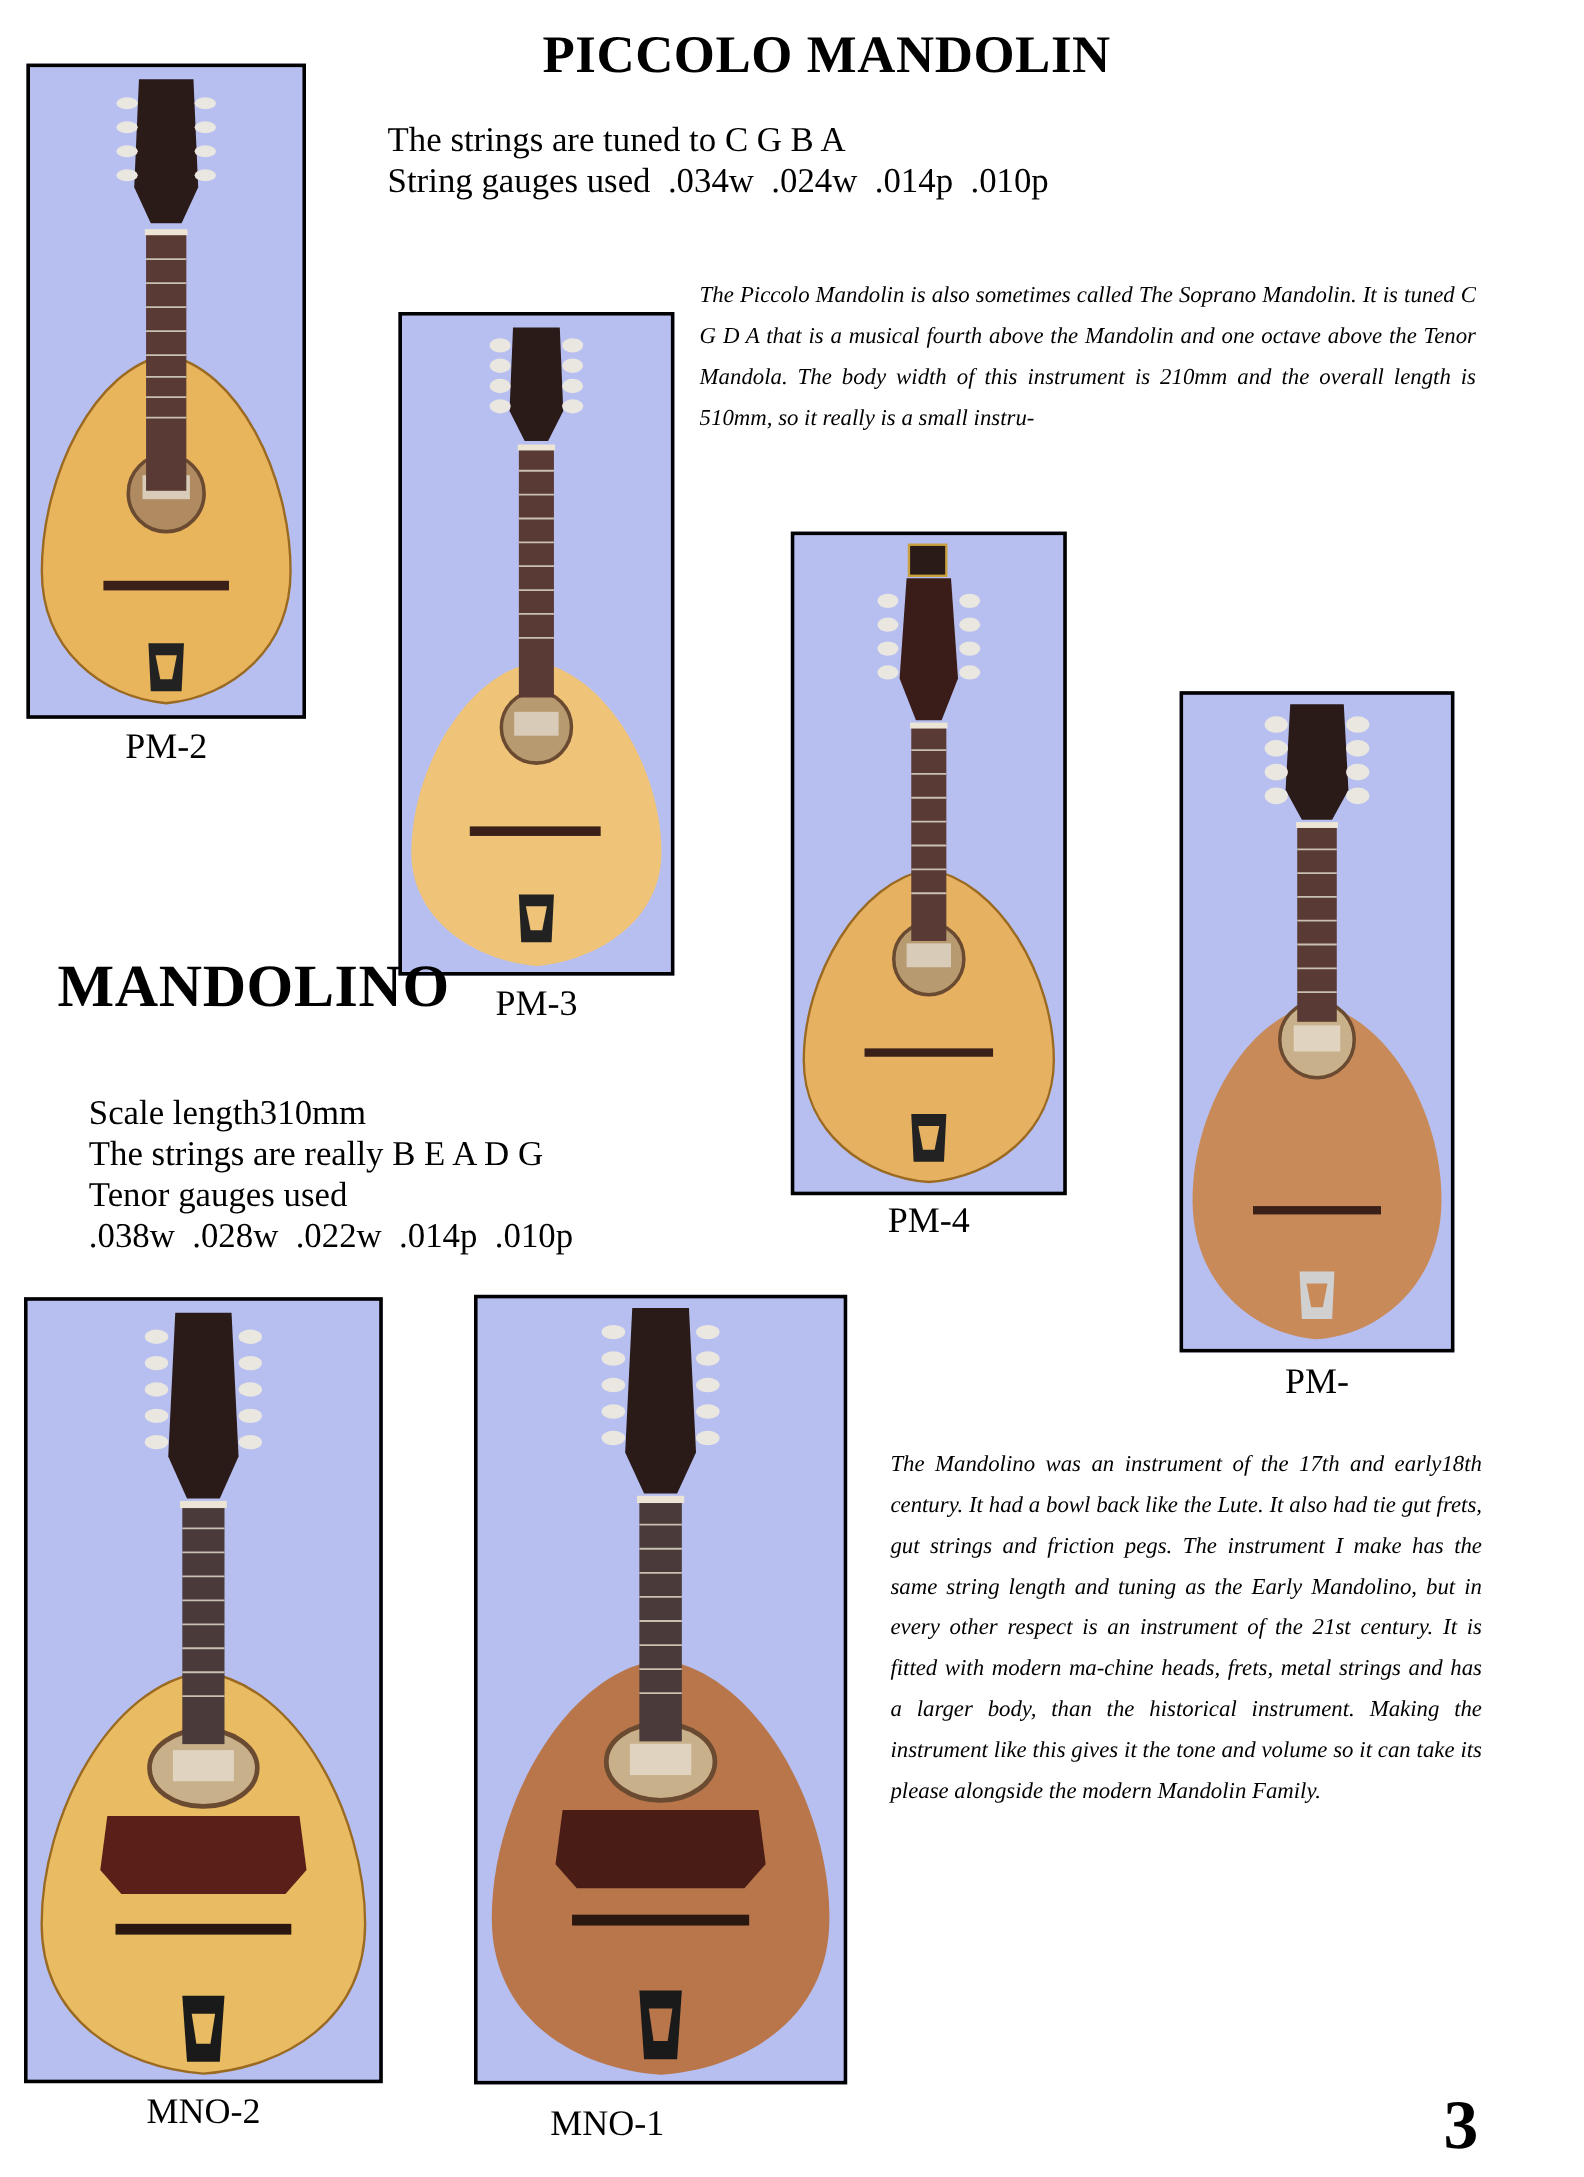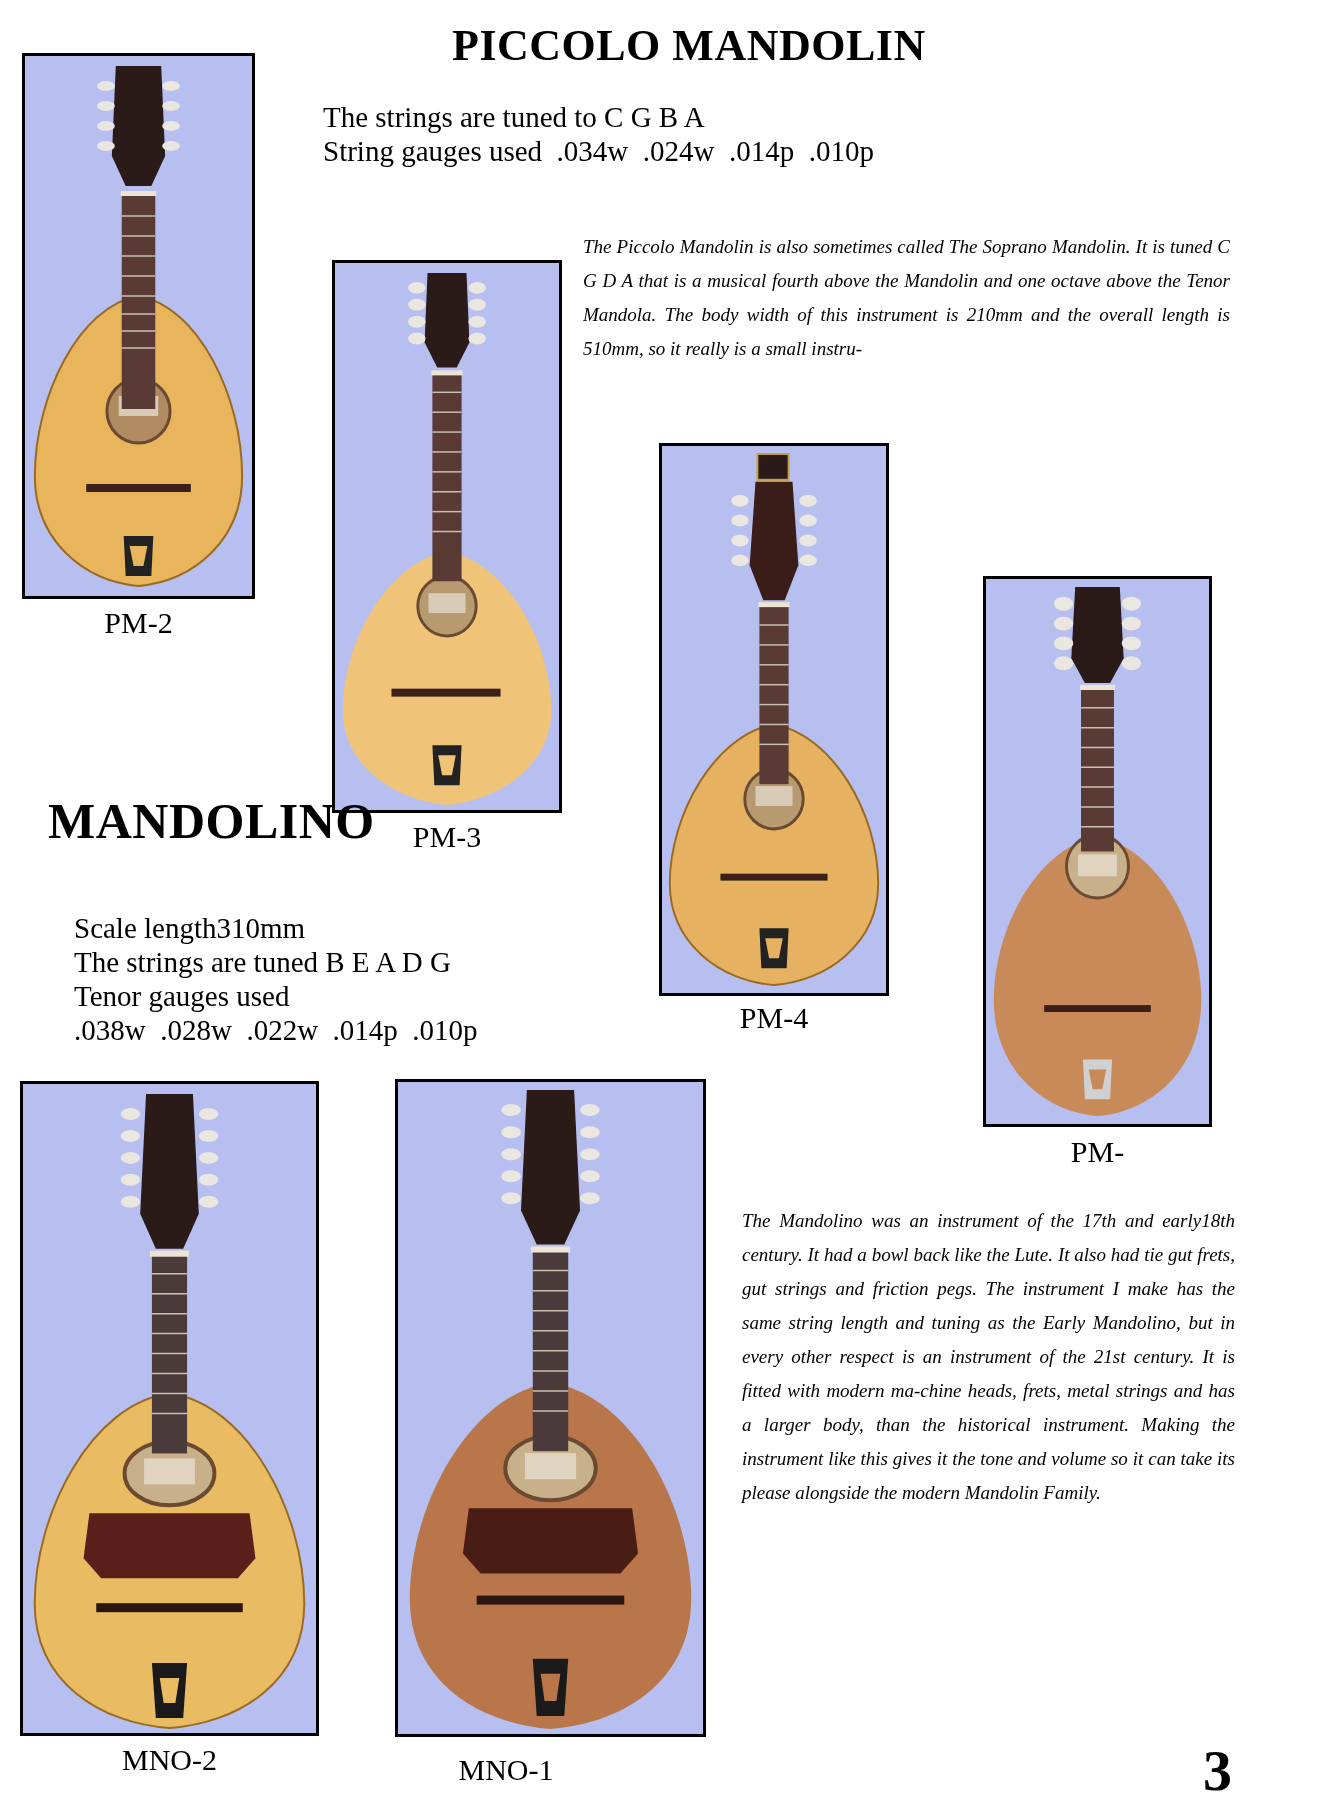--- a/index.html
+++ b/index.html
@@ -244,20 +244,20 @@
     <path d="M137 575 L173 575 L169 632 L141 632 Z" fill="#1a1a1a"></path>
     <path d="M145 590 L165 590 L161 617 L149 617 Z" fill="#b8764a"></path>
   </svg>
 </div>
 <div class="abs caption" style="left:406px; top:1755px; width:200px;">MNO-1</div>
 
 <div class="abs title" style="left:48px; top:796px; font-size:50px;">MANDOLINO</div>
 
 <div class="abs" style="left:46px; top:911px;margin-left:28px;">
   <div class="spec">Scale length310mm</div>
-  <div class="spec">The strings are tuned B E A D G</div>
+  <div class="spec">The strings are really B E A D G</div>
   <div class="spec">Tenor gauges used</div>
   <div class="spec">.038w  .028w  .022w  .014p  .010p</div>
 </div>
 
 <div class="abs para" style="left:742px; top:1204px; width:493px;">The Mandolino was an instrument of the 17th and early18th century. It had a bowl back like the Lute. It also had tie gut frets, gut strings and friction pegs. The instrument I make has the same string length and tuning as the Early Mandolino, but  in every other respect is an instrument of the 21st century. It is fitted with modern ma-chine heads, frets, metal strings and has a larger body, than the historical instrument. Making the instrument like this gives it the tone and volume so it can take its please alongside the modern Mandolin Family.</div>
 
 <div class="abs pagenum" style="left:1203px; top:1742px;">3</div>
 
 </body></html>

